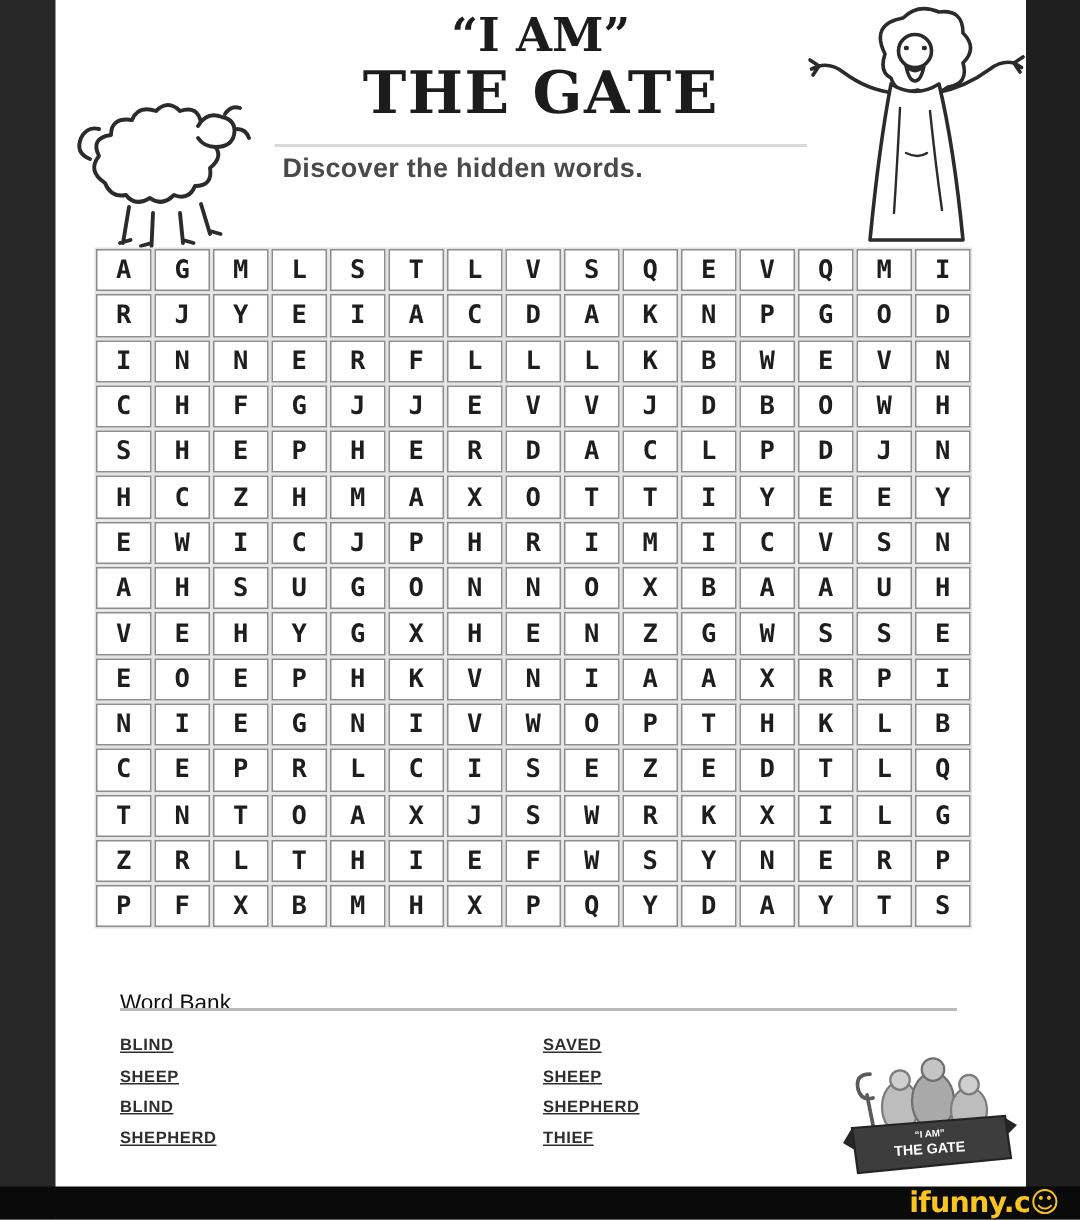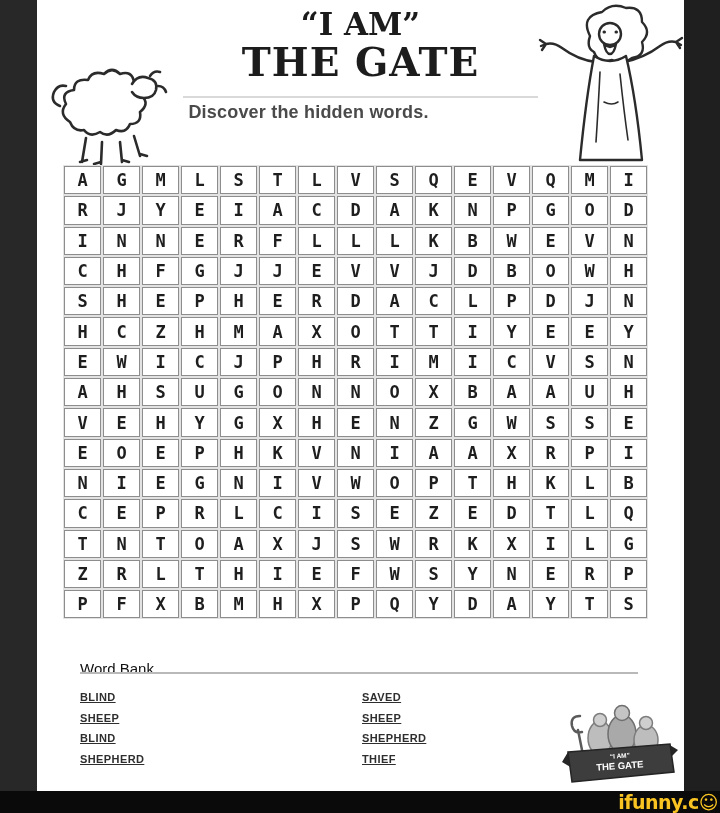--- a/index.html
+++ b/index.html
@@ -5,21 +5,21 @@
   html,body{margin:0;padding:0;background:#000;}
   .canvas{
     position:relative;width:720px;height:813px;background:#ffffff;
     overflow:hidden;font-family:"Liberation Sans",sans-serif;
   }
   
   .frame-left{position:absolute;left:0;top:0;width:37px;height:813px;background:#282828;}
   .frame-right{position:absolute;left:684px;top:0;width:36px;height:813px;background:#1f1f1f;}
   .watermark-bar{
     position:absolute;left:0;top:791px;width:720px;height:22px;background:#0a0a0a;
-    display:flex;justify-content:flex-end;align-items:center;padding-right:2px;box-sizing:border-box;z-index:30;
+    display:flex;justify-content:flex-end;align-items:center;padding-right:14px;box-sizing:border-box;z-index:30;
   }
   .watermark{
     font-family:"DejaVu Sans",sans-serif;font-weight:800;font-size:19px;line-height:22px;
     color:#F9C422;letter-spacing:-0.5px;white-space:nowrap;
   }
   .watermark .smiley{font-size:19px;vertical-align:top;}
 
   
   .title-wrap{position:absolute;left:37px;top:6px;width:647px;text-align:center;z-index:5;}
   .title-line1{

